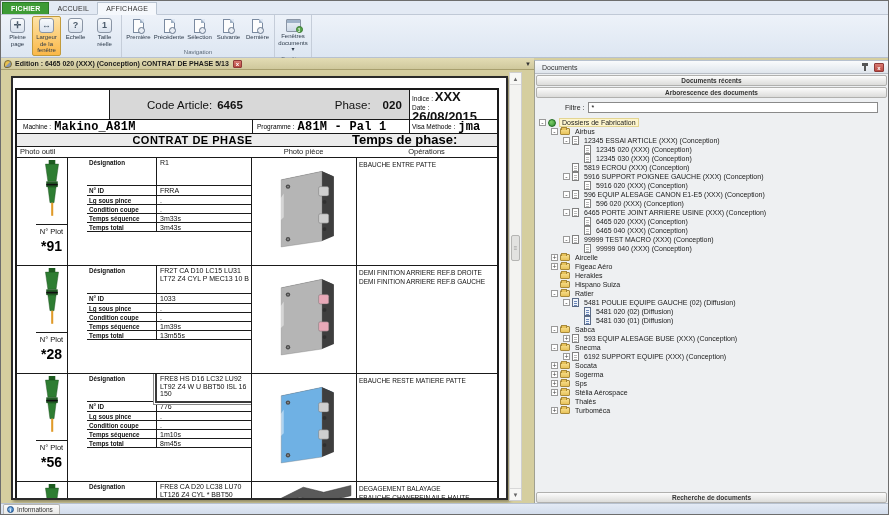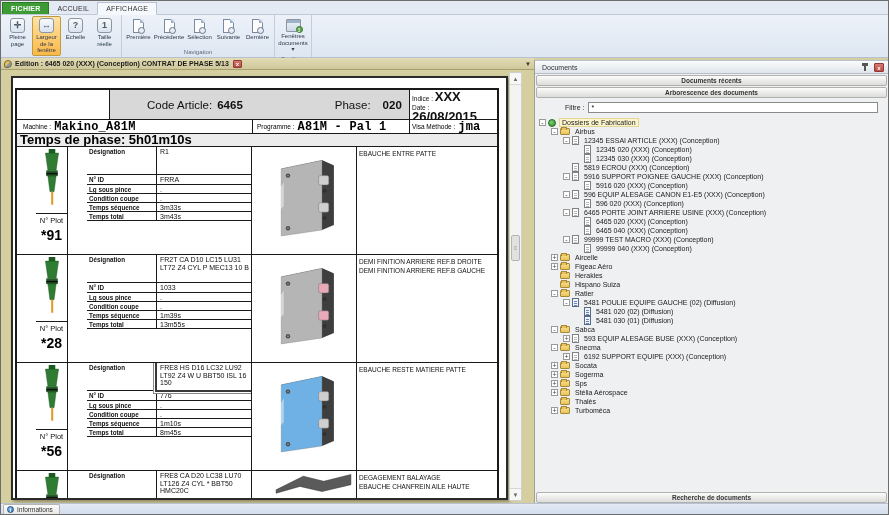--- a/index.html
+++ b/index.html
@@ -233,23 +233,29 @@
                 <span>Programme :</span>
                 <b>A81M - Pal 1</b>
               </div>
               <div class="cell c3">
                 <span>Visa Méthode :</span>
                 <b>jma</b>
               </div>
             </div>
 
             <div class="trow hC">
+              <div class="cell c1">CONTRAT DE PHASE</div>
               <div class="cell c2">Temps de phase: 5h01m10s</div>
             </div>
 
+            <div class="trow hD">
+              <span class="s1">Photo outil</span>
+              <span class="s2">Photo pièce</span>
+              <span class="s3">Opérations</span>
+            </div>
 
             <div class="trow brow">
               <div class="cell tool-col">
                 <div class="tool-img"><svg width="32" height="64" viewBox="0 0 36 78">
                       <rect x="14" y="0" width="8" height="5" fill="#1d5c20"></rect>
                       <polygon points="10,5 26,5 23,26 13,26" fill="#2e7d32" stroke="#184a1b" stroke-width="0.5"></polygon>
                       <rect x="11" y="26" width="14" height="7" fill="#235c26"></rect>
                       <rect x="11" y="29" width="14" height="2" fill="#101010"></rect>
                       <polygon points="13,33 23,33 20.5,52 15.5,52" fill="#2e7d32" stroke="#184a1b" stroke-width="0.5"></polygon>
                       <rect x="17" y="52" width="2.5" height="16" fill="#e09a28"></rect>

